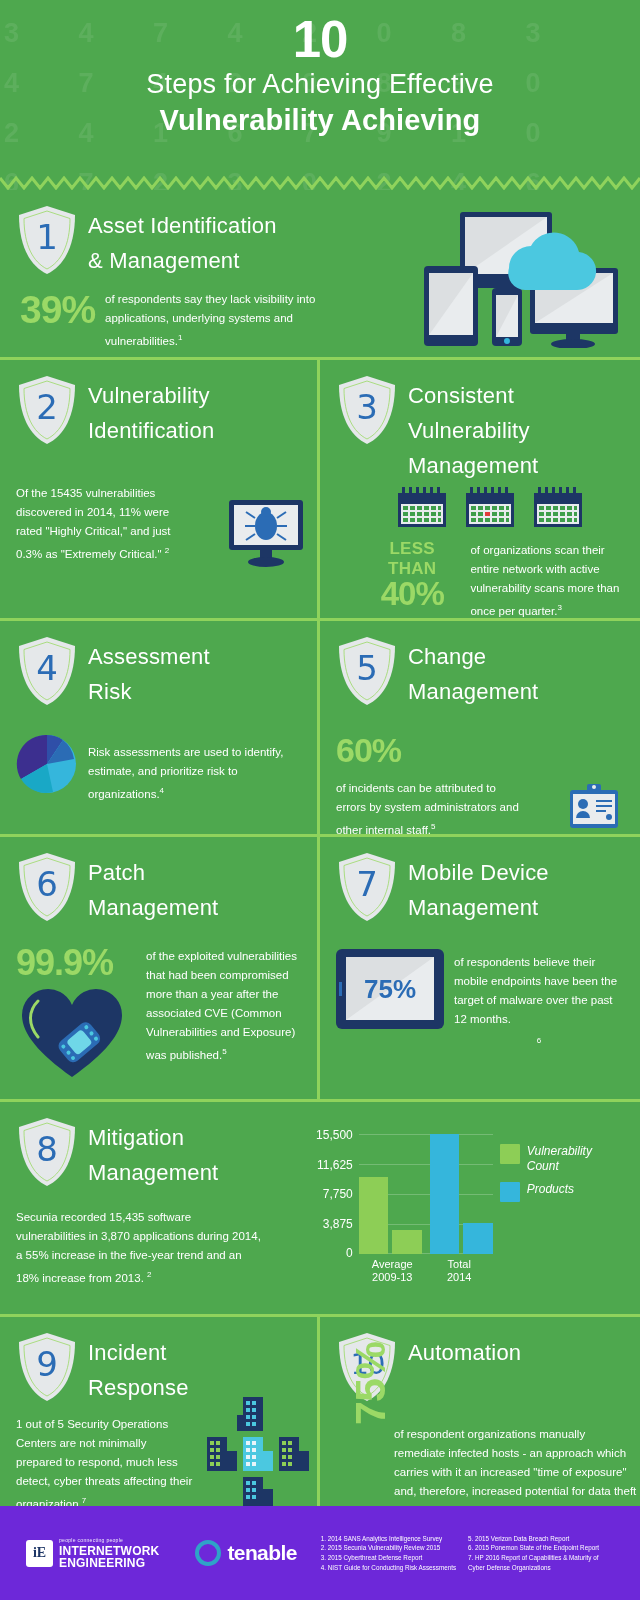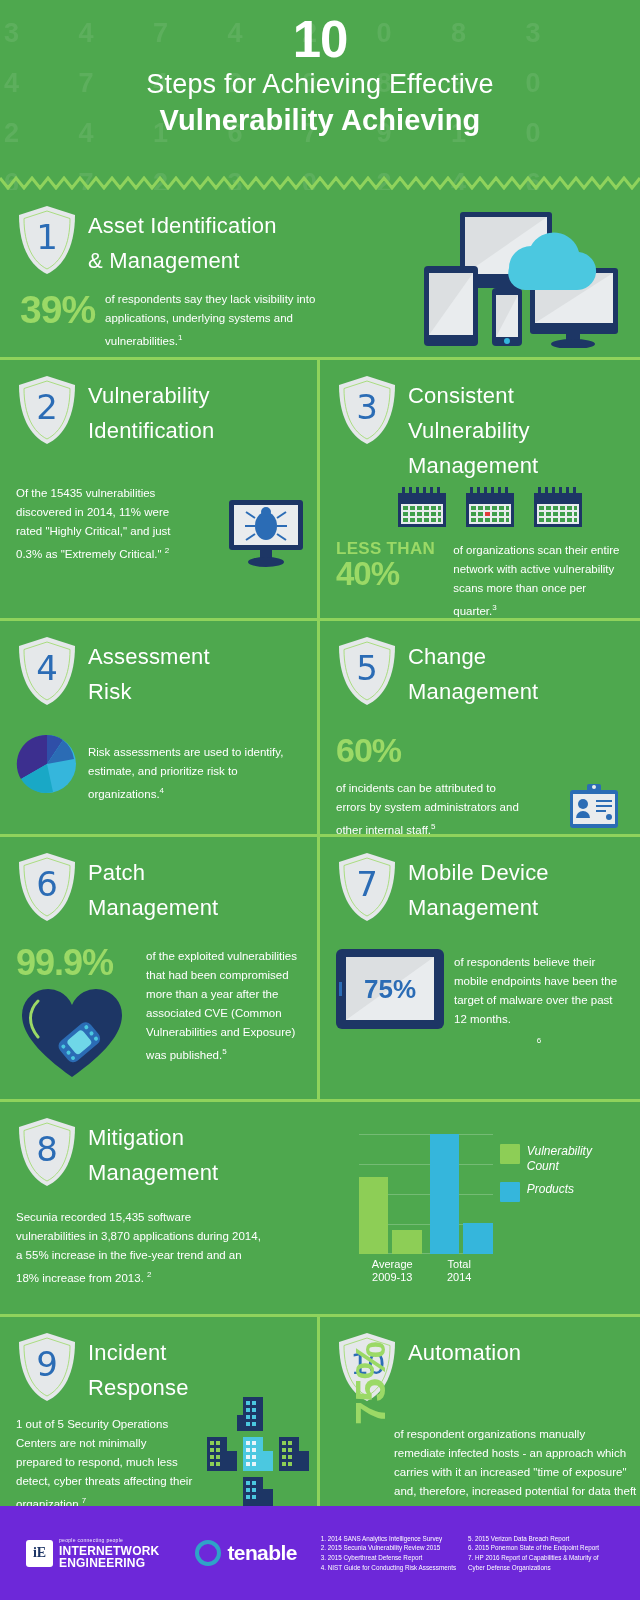--- a/index.html
+++ b/index.html
@@ -337,21 +337,21 @@
               <rect x="6" y="0" width="3" height="9"></rect>
                 <rect x="13" y="0" width="3" height="9"></rect>
                 <rect x="20" y="0" width="3" height="9"></rect>
                 <rect x="27" y="0" width="3" height="9"></rect>
                 <rect x="34" y="0" width="3" height="9"></rect>
                 <rect x="41" y="0" width="3" height="9"></rect>
             </g>
           </g>
         </svg>
         <div class="flexstat" style="margin-top:6px;">
-          <div style="width:108px; text-align:left;">
+          <div style="width:108px; text-align:center;margin-left:28px;">
             <div class="lessthan">LESS THAN</div>
             <div class="bigpct" style="font-size:33px; margin-top:-2px;">40%</div>
           </div>
           <div class="body-text" style="width:172px; padding-top:2px;">
             <span>of organizations scan their entire network with active vulnerability scans more than once per quarter.</span><sup>3</sup>
           </div>
         </div>
       </div>
     </div>
 
@@ -510,20 +510,27 @@
               <div>Management</div>
             </div>
           </div>
           <div class="body-text" style="margin-top:18px; width:248px;">
             <span>Secunia recorded 15,435 software vulnerabilities in 3,870 applications during 2014, a 55% increase in the five-year trend and an 18% increase from 2013.</span> <sup>2</sup>
           </div>
         </div>
 
         <div class="chart-wrap" style="margin-top:12px;">
           <div class="chart">
+            <div class="yaxis">
+              <div>15,500</div>
+              <div>11,625</div>
+              <div>7,750</div>
+              <div>3,875</div>
+              <div>0</div>
+            </div>
             <div class="plot">
               <div class="gridline" style="top:0px;"></div>
               <div class="gridline" style="top:30px;"></div>
               <div class="gridline" style="top:60px;"></div>
               <div class="gridline" style="top:90px;"></div>
               <div class="gridline" style="top:119px;"></div>
               <div class="bars" id="bars">
                   <div class="bar gap" style="height: 77.4194px; background: rgb(141, 206, 86);"></div>
                   <div class="bar" style="height: 24px; background: rgb(141, 206, 86);"></div>
                   <div style="width: 8px;"></div>

